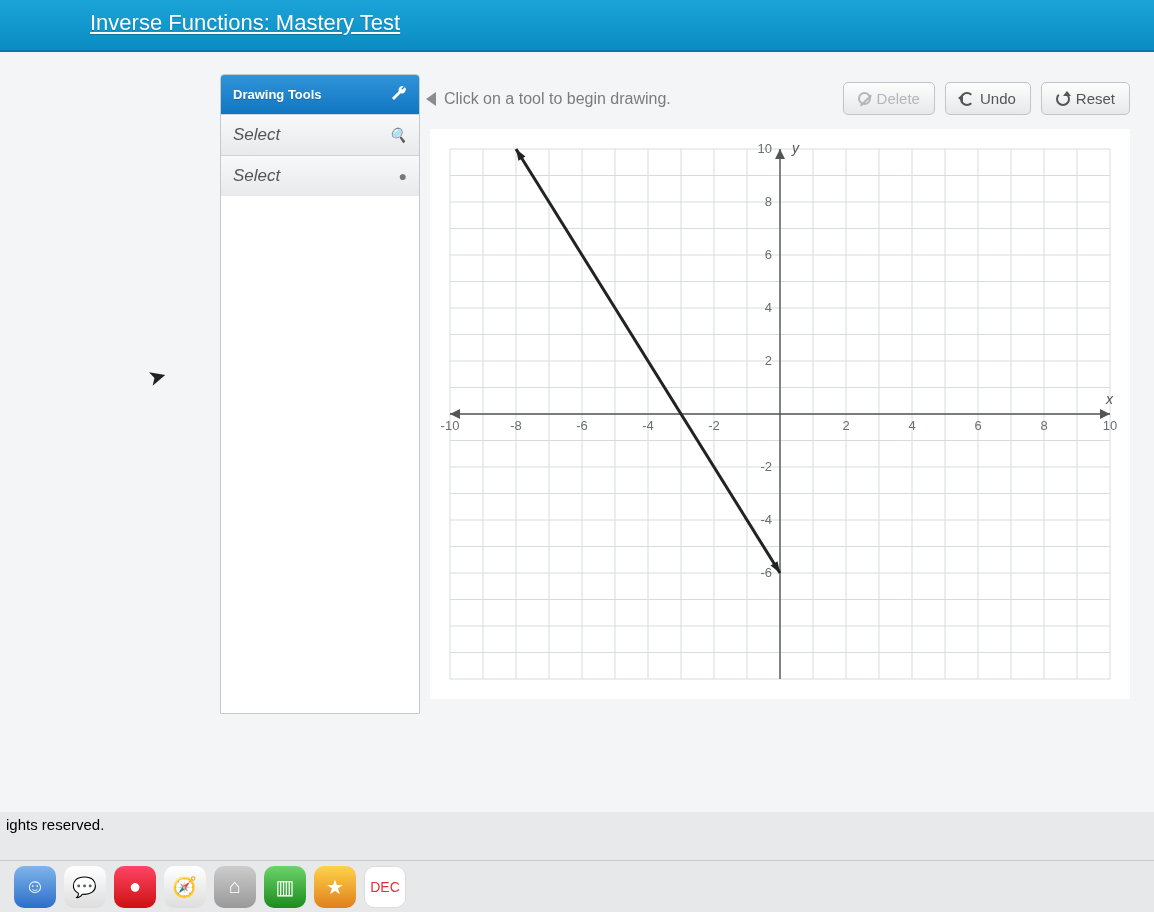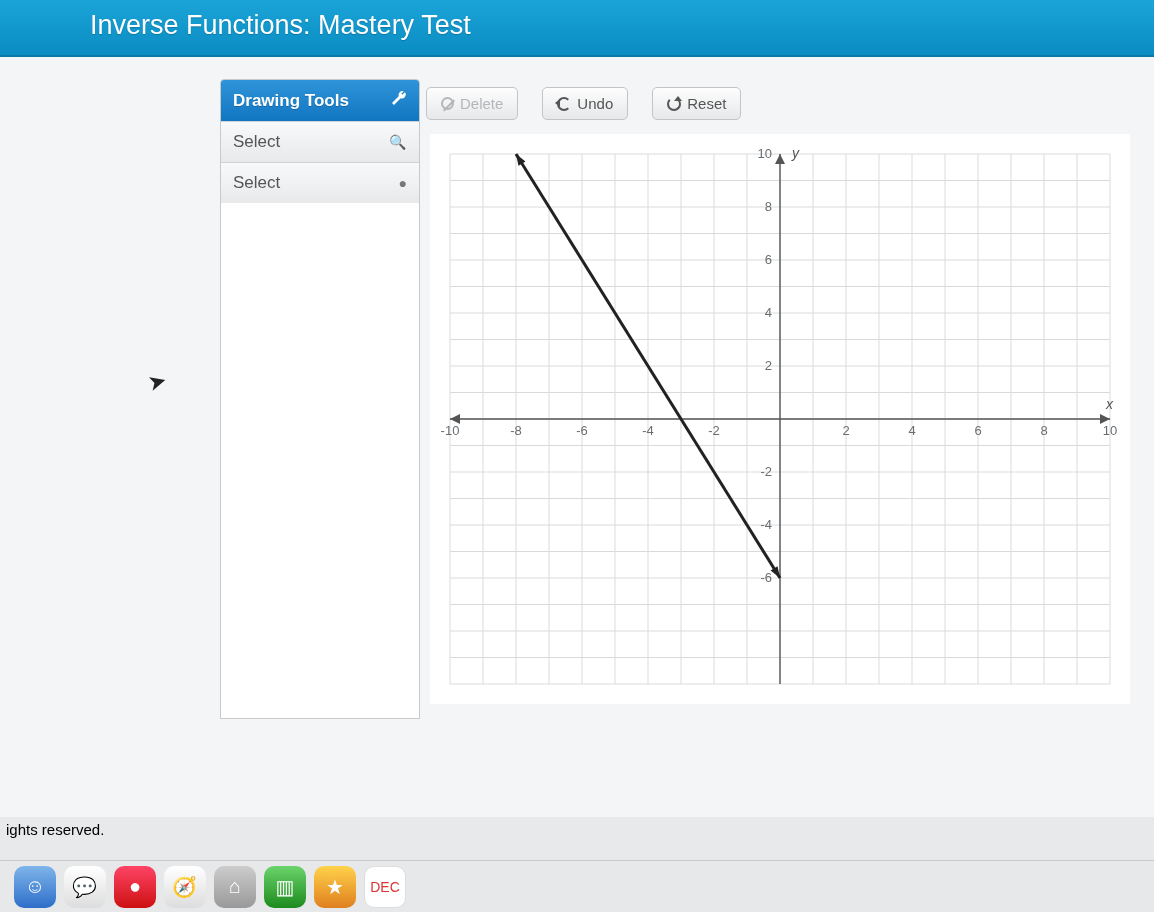--- a/index.html
+++ b/index.html
@@ -7,24 +7,25 @@
     font-family: Arial, Helvetica, sans-serif;
     background: #e8e9eb;
     width: 1154px;
     height: 912px;
     overflow: hidden;
     position: relative;
   }
   .title-bar {
     background: linear-gradient(#1ba4d8, #0a8cc2);
     color: #fff;
-    font-size: 27px;
+    font-size: 22px;
     padding: 10px 0 14px 90px;
     border-bottom: 2px solid #0879a9;
     text-shadow: 0 1px 1px rgba(0,0,0,0.2);
+    text-decoration: underline;
   }
   .content {
     background: #f4f5f6;
     padding: 22px 20px 18px 20px;
     height: 760px;
     position: relative;
   }
   .prompt {
     color: #555;
     font-size: 20px;
@@ -38,38 +39,39 @@
   .tools-panel {
     width: 210px;
     border: 1px solid #c7cacd;
     background: #fff;
     border-radius: 4px 4px 0 0;
     overflow: hidden;
   }
   .tools-header {
     background: linear-gradient(#2f94d8,#1176c1);
     color: #fff;
-    font-size: 17px;
+    font-size: 13px;
     font-weight: bold;
     padding: 10px 12px;
     display: flex;
     justify-content: space-between;
     align-items: center;
     text-shadow: 0 1px 0 rgba(0,0,0,.2);
   }
   .tool-row {
     display: flex;
     justify-content: space-between;
     align-items: center;
     padding: 10px 12px;
     border-top: 1px solid #d0d3d6;
     background: linear-gradient(#f8f9fa,#e7e9eb);
     color: #555;
     font-size: 17px;
     cursor: pointer;
+    font-style: italic;
   }
   .tool-icon { color: #777; font-size: 14px; }
   .canvas-area {
     flex: 1;
     position: relative;
     height: 640px;
   }
   .hint-row {
     display: flex;
     align-items: center;
@@ -80,21 +82,21 @@
   .hint-left {
     display:flex;
     align-items:center;
     gap:8px;
     color:#7a7d80;
     font-size: 16px;
   }
   .hint-left .tri {
     width:0;height:0;border-top:7px solid transparent;border-bottom:7px solid transparent;border-right:10px solid #8a8d90;
   }
-  .action-btns { display:flex; gap:24px; }
+  .action-btns { display:flex; gap:10px; }
   .btn {
     background: linear-gradient(#fdfdfd,#e6e8ea);
     border:1px solid #c2c5c8;
     border-radius:5px;
     padding:7px 14px;
     font-size:15px;
     color:#555;
     display:flex;
     align-items:center;
     gap:6px;
@@ -170,20 +172,24 @@
         <span class="tool-icon">🔍</span>
       </div>
       <div class="tool-row">
         <span>Select</span>
         <span class="tool-icon">●</span>
       </div>
     </div>
 
     <div class="canvas-area">
       <div class="hint-row">
+        <div class="hint-left">
+          <span class="tri"></span>
+          <span>Click on a tool to begin drawing.</span>
+        </div>
         <div class="action-btns">
           <div class="btn disabled">
             <span style="width:13px;height:13px;border:2px solid #b4b7ba;border-radius:50%;position:relative;display:inline-block;">
                 <span style="position:absolute;left:5px;top:-1px;width:2px;height:15px;background:#b4b7ba;transform:rotate(45deg);"></span>
               </span>
             <span>Delete</span>
           </div>
           <div class="btn">
             <span class="undo-arc"></span>
             <span>Undo</span>

